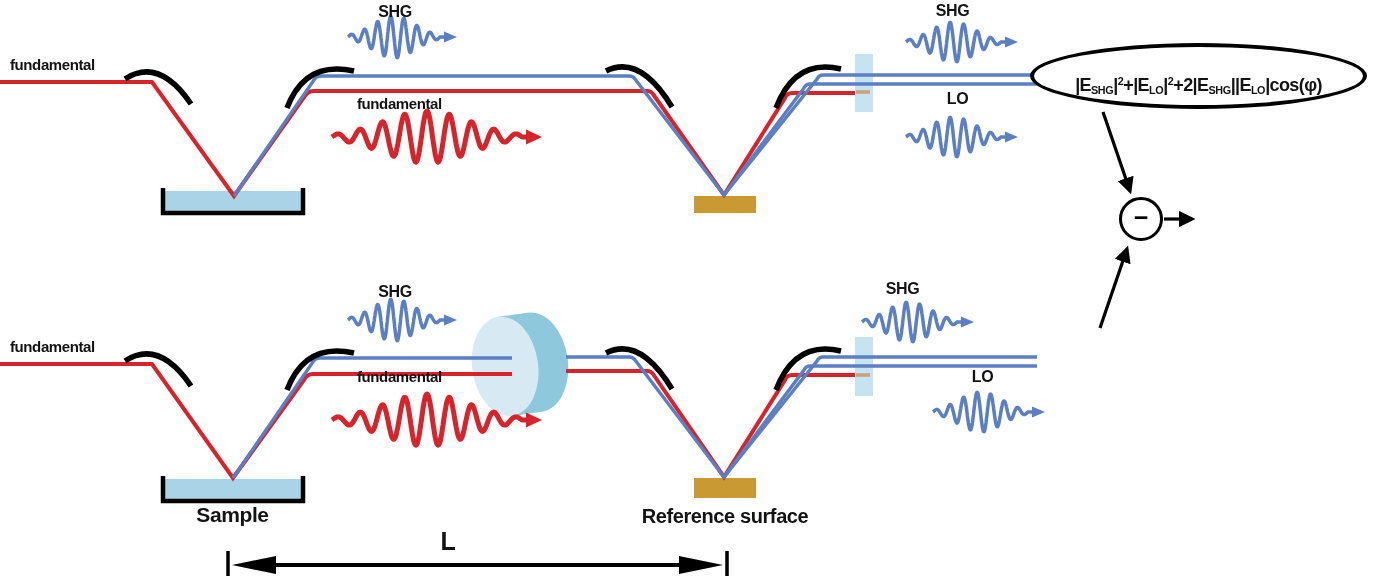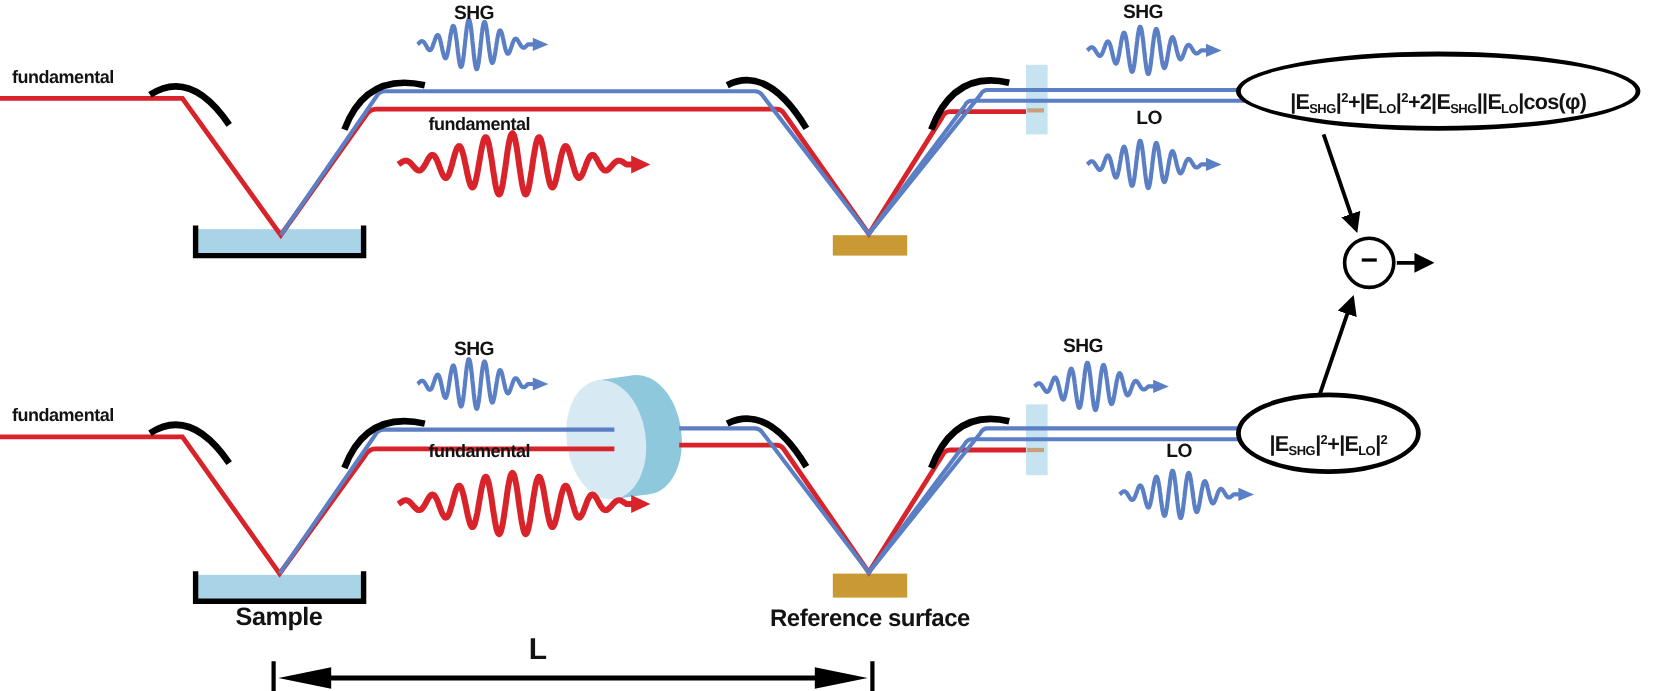--- a/index.html
+++ b/index.html
@@ -121,22 +121,19 @@
 <div class="lbl ctr" style="left:955px;top:368px;width:55px;font-size:16px;">LO</div>
 
 <div class="lbl ctr" style="left:630px;top:505px;width:190px;font-size:20px;">Reference surface</div>
 <div class="lbl ctr" style="left:160px;top:503px;width:145px;font-size:21px;">Sample</div>
 <div class="lbl ctr" style="left:428px;top:527px;width:40px;font-size:25px;">L</div>
 
 <div class="ellipse" style="left:1030px;top:43px;width:337px;height:66px;border:4px solid #000;font-size:18px;">
   <span class="formula"><span>|E</span><sub>SHG</sub><span>|</span><sup>2</sup><span>+|E</span><sub>LO</sub><span>|</span><sup>2</sup><span>+2|E</span><sub>SHG</sub><span>||E</span><sub>LO</sub><span>|cos(φ)</span></span>
 </div>
 
-<div class="ellipse" style="left:1030px;top:327px;width:154px;height:68px;border:4px solid #000;font-size:18px;">
-  <span class="formula"><span>|E</span><sub>SHG</sub><span>|</span><sup>2</sup><span>+|E</span><sub>LO</sub><span>|</span><sup>2</sup></span>
-</div>
 
 <div class="opcircle" style="left:1119px;top:197px;width:44px;height:44px;">
   <span>−</span>
 </div>
 
 
 </div>
 
 </body></html>

